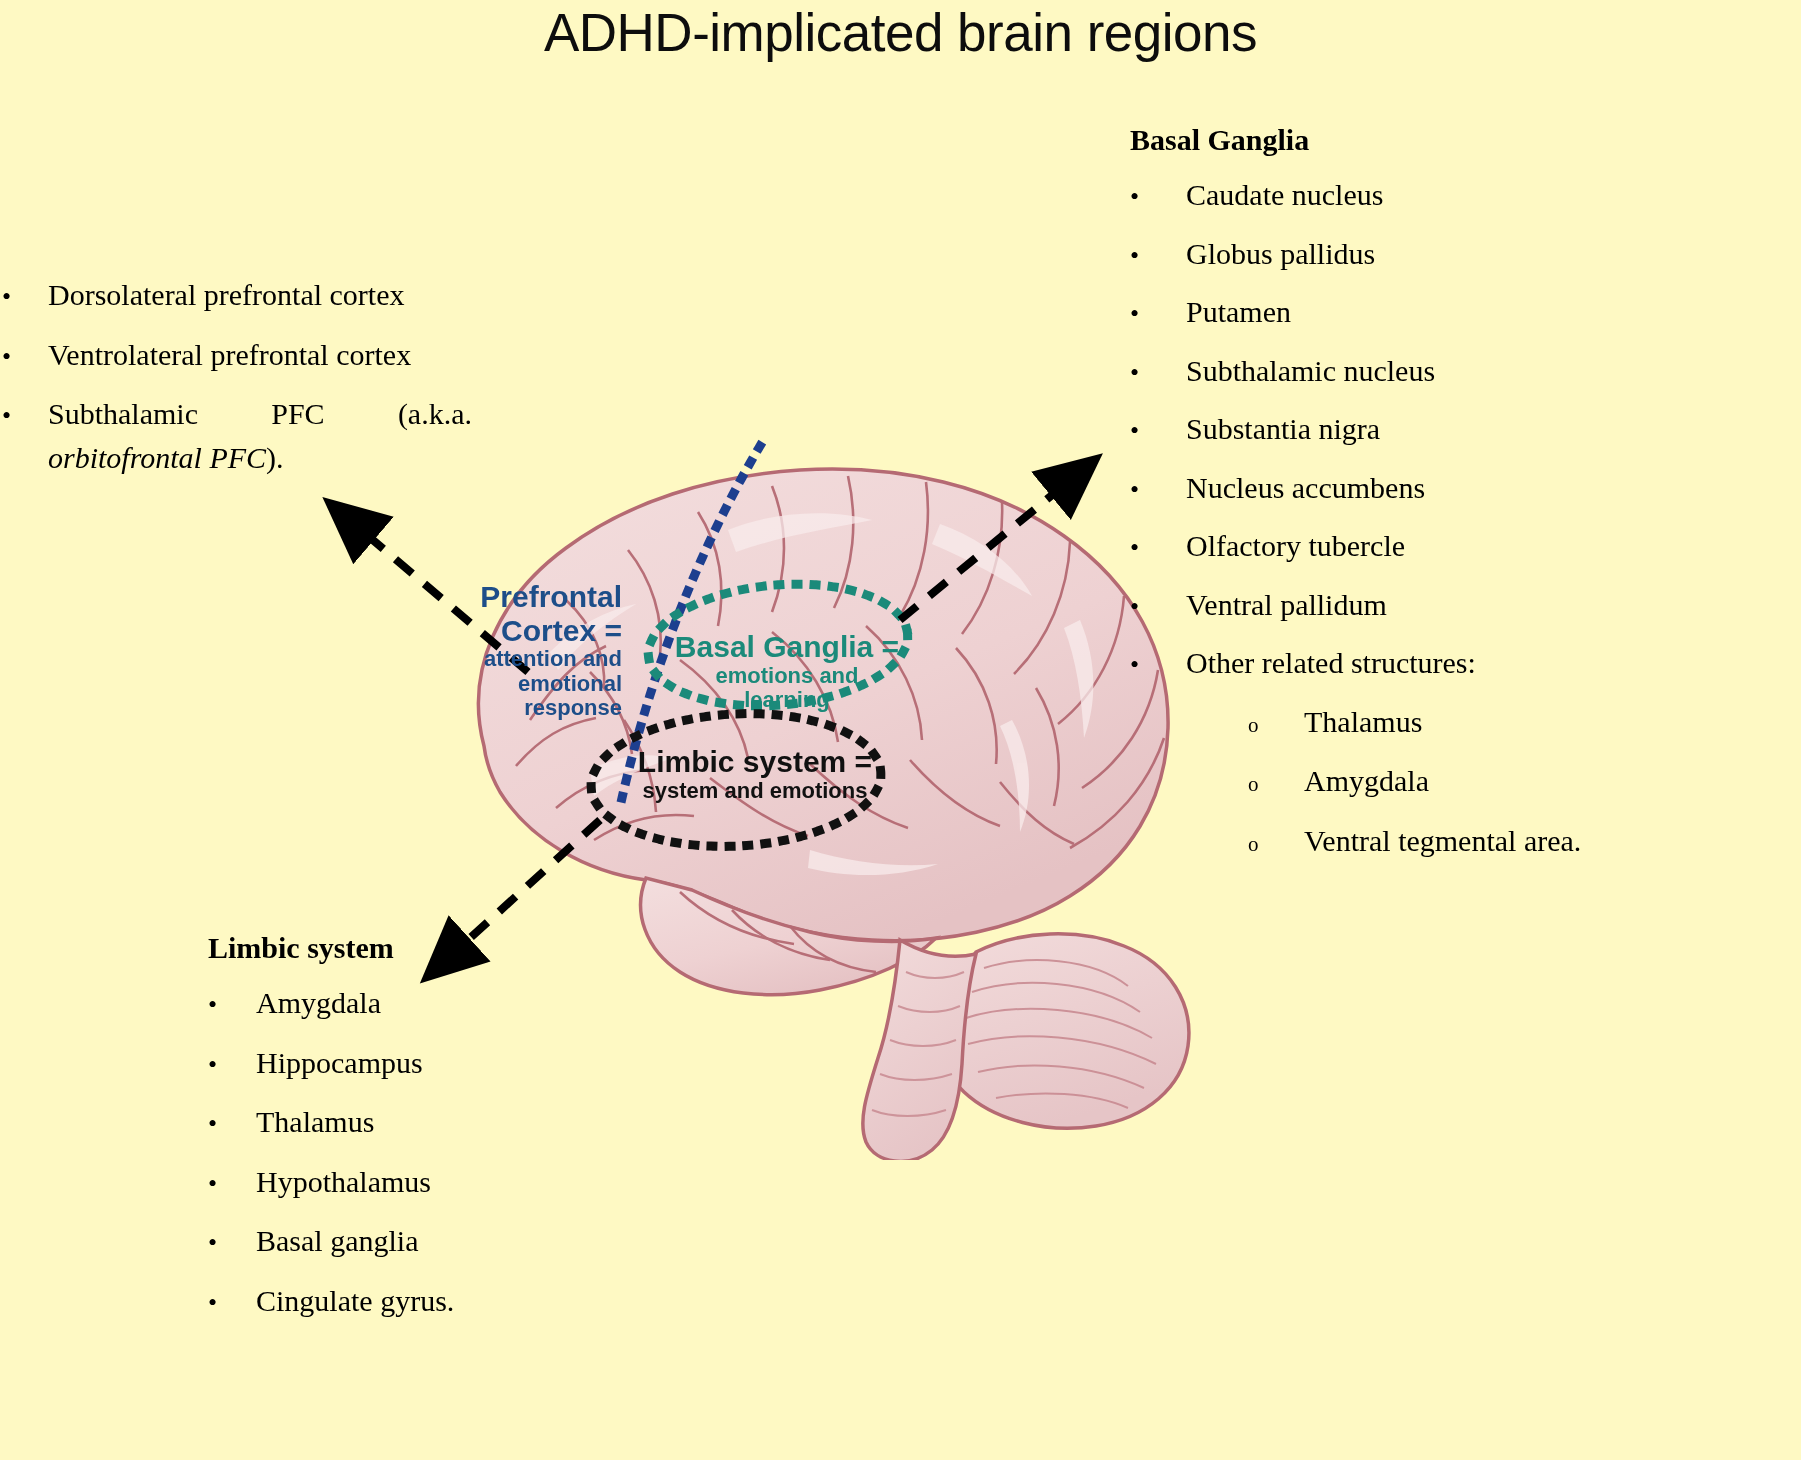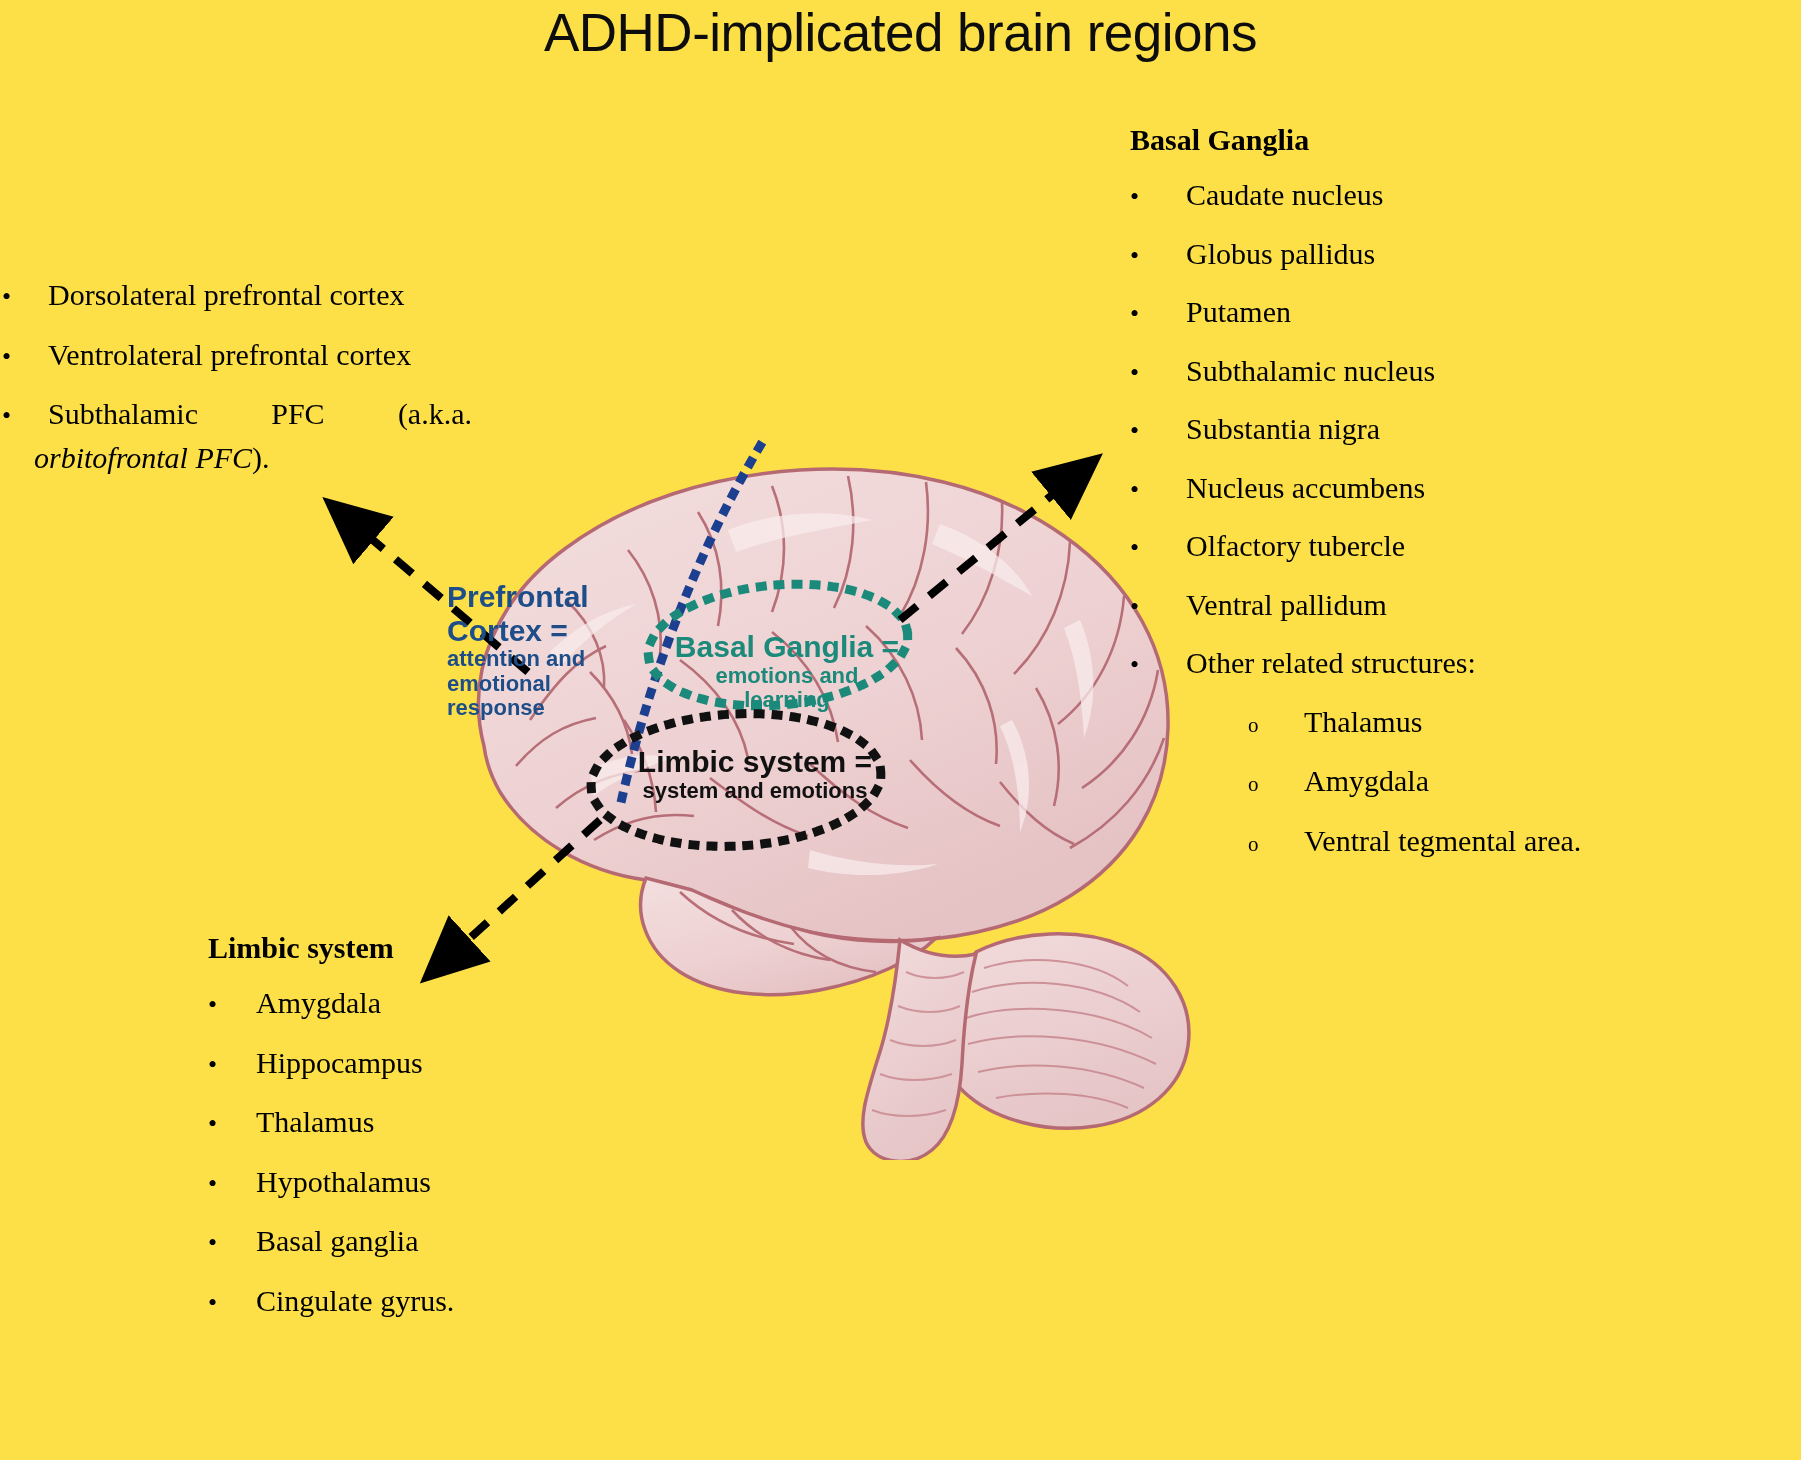--- a/index.html
+++ b/index.html
@@ -9,21 +9,21 @@
     background: #ffffff;
   }
   body {
     font-family: "Liberation Serif", "DejaVu Serif", serif;
     color: #000000;
   }
   #page {
     position: relative;
     width: 1801px;
     height: 1460px;
-    background: #fde047;
+    background: #fef9c3;
     overflow: hidden;
   }
 
   
   .title {
     position: absolute;
     left: 0;
     top: 2px;
     width: 1801px;
     text-align: center;
@@ -69,21 +69,21 @@
 
   
   #pfc-block { left: 2px; top: 276px; width: 470px; }
   #pfc-block .bullet-mark { width: 46px; }
   .justified-line {
     display: flex;
     justify-content: space-between;
     width: 372px;
   }
   .cont-line {
-    margin-left: 32px;
+    margin-left: 46px;
     font-size: 30px;
     line-height: 1.25;
   }
   .cont-line i { font-style: italic; }
 
   
   #bg-block { left: 1130px; top: 122px; width: 680px; }
   #bg-block .bullet-row { margin-bottom: 21px; }
   #bg-block .bullet-mark { width: 56px; }
   .sub-row {
@@ -108,21 +108,21 @@
   
   .fig-label {
     position: absolute;
     font-family: "Liberation Sans", "DejaVu Sans", sans-serif;
     font-weight: bold;
     line-height: 1.12;
   }
   .fig-label .big { font-size: 30px; }
   .fig-label .small { font-size: 22px; }
 
-  #label-pfc { left: 447px; top: 580px; width: 175px; color: #1d4e89; text-align: left; }
+  #label-pfc { left: 447px; top: 580px; width: 175px; color: #1d4e89; text-align: right; }
   #label-bg { left: 672px; top: 630px; width: 230px; color: #1b8a7a; text-align: center; }
   #label-limbic { left: 630px; top: 745px; width: 250px; color: #111111; text-align: center; }
   #label-cerebellum { left: 855px; top: 880px; width: 200px; color: #6a2fc9; text-align: center; }
 
   
   #arrows { position: absolute; left: 0; top: 0; width: 1801px; height: 1460px; pointer-events: none; }
 </style>
 </head>
 <body>
 

